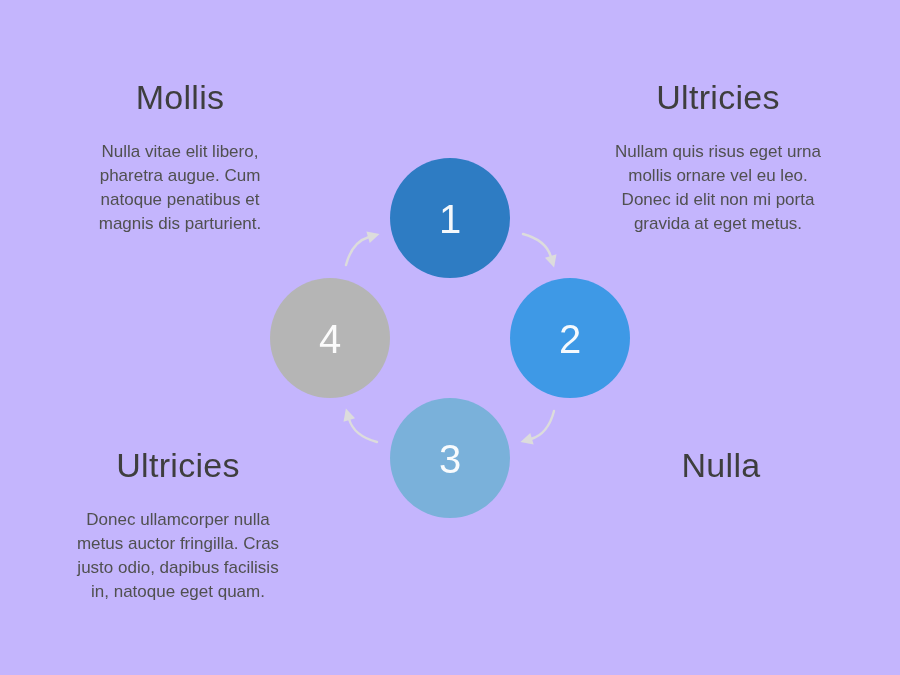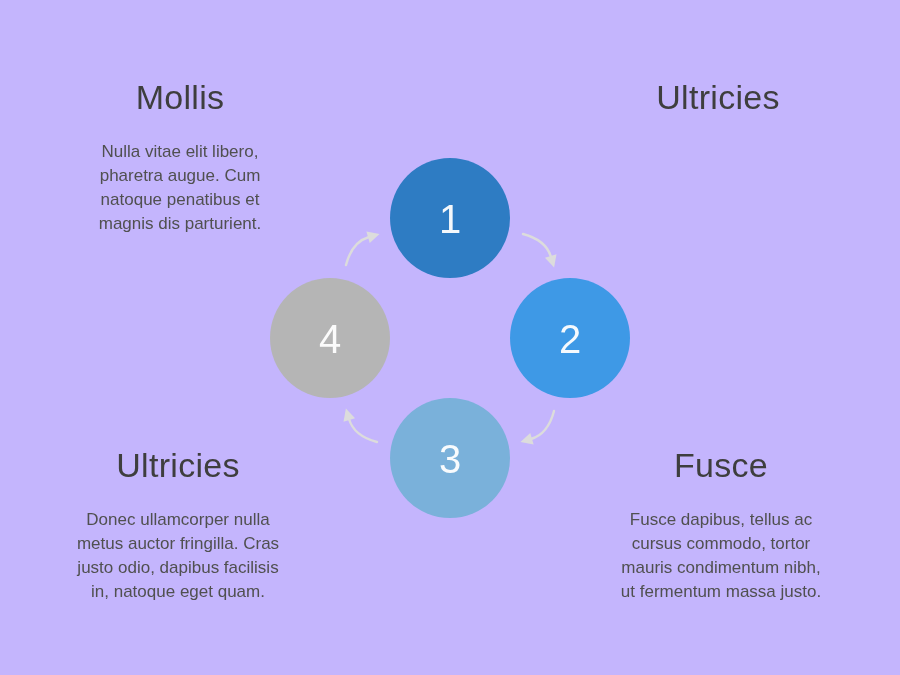--- a/index.html
+++ b/index.html
@@ -68,36 +68,36 @@
   <section class="block tl">
     <h2>Mollis</h2>
     <p>Nulla vitae elit libero,
 pharetra augue. Cum
 natoque penatibus et
 magnis dis parturient.</p>
   </section>
 
   <section class="block tr">
     <h2>Ultricies</h2>
+    <p>Nullam quis risus eget urna
+mollis ornare vel eu leo.
+Donec id elit non mi porta
+gravida at eget metus.</p>
   </section>
 
   <section class="block bl">
     <h2>Ultricies</h2>
     <p>Donec ullamcorper nulla
 metus auctor fringilla. Cras
 justo odio, dapibus facilisis
 in, natoque eget quam.</p>
   </section>
 
   <section class="block br">
-    <h2>Fusce</h2>
-    <p>Fusce dapibus, tellus ac
-cursus commodo, tortor
-mauris condimentum nibh,
-ut fermentum massa justo.</p>
+    <h2>Nulla</h2>
   </section>
 
   <svg class="diagram" width="900" height="675" viewBox="0 0 900 675" xmlns="http://www.w3.org/2000/svg">
     <defs>
       <marker id="ah" markerUnits="userSpaceOnUse" markerWidth="14" markerHeight="14" refX="2" refY="7" orient="auto">
         <path d="M1,1 L13,7 L1,13 Z" fill="#dcdcdc"></path>
       </marker>
     </defs>
 
     <g>

